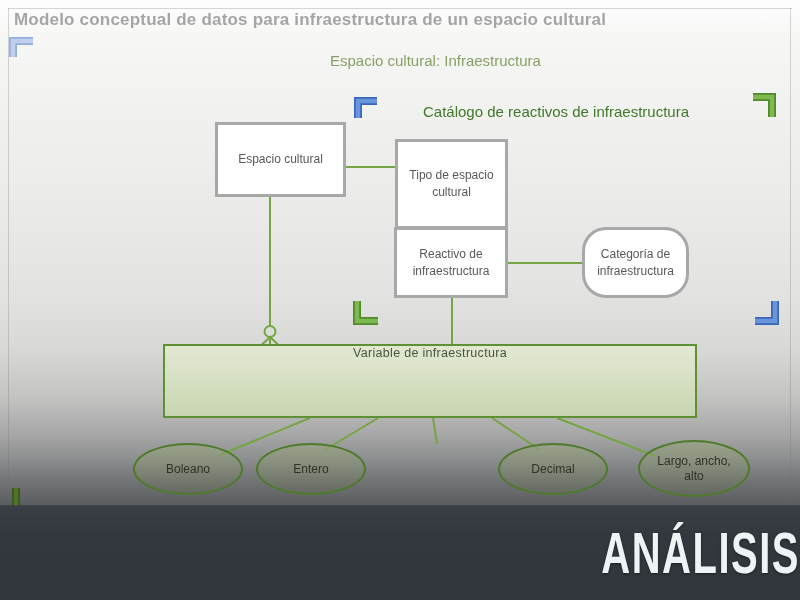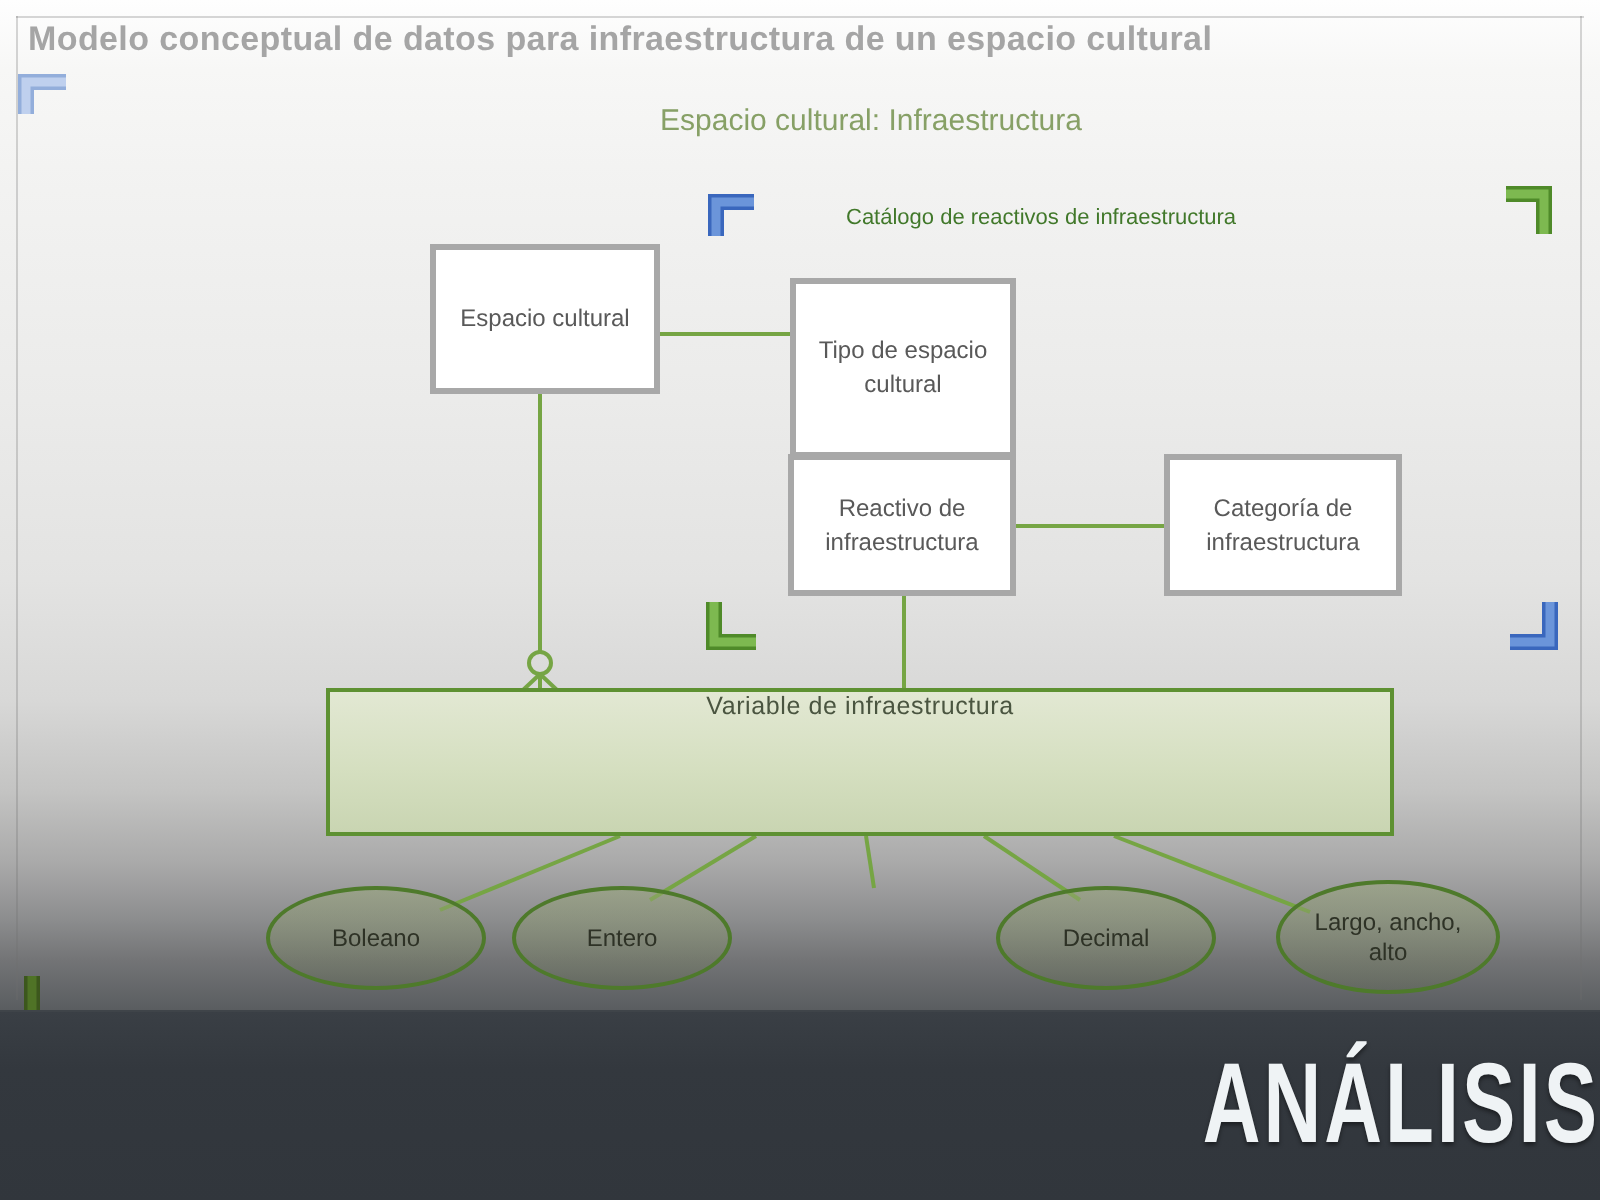--- a/index.html
+++ b/index.html
@@ -25,37 +25,37 @@
     position:absolute;left:14px;top:10px;width:760px;
     font-size:17px;font-weight:bold;color:#a5a5a5;letter-spacing:.2px;
     white-space:nowrap;
   }
   .subtitle{
     position:absolute;left:330px;top:52px;
     font-size:15px;color:#87a066;white-space:nowrap;
   }
   .caption{
     position:absolute;left:423px;top:103px;
-    font-size:11px;color:#41782a;white-space:nowrap;
+    font-size:15px;color:#41782a;white-space:nowrap;
   }
 
   
   svg.layer{position:absolute;left:0;top:0;width:800px;height:600px;pointer-events:none;}
 
   
   .entity{
     position:absolute;background:#ffffff;border:3px solid #a8a8a8;
     display:flex;align-items:center;justify-content:center;text-align:center;
     font-size:12px;color:#595959;line-height:1.4;box-sizing:border-box;
     padding:2px 6px;
   }
-  .entity-espacio   {left:215px;top:122px;width:115px;height:75px;}
+  .entity-espacio   {left:215px;top:122px;width:131px;height:75px;}
   .entity-tipo      {left:395px;top:139px;width:113px;height:90px;}
   .entity-reactivo  {left:394px;top:227px;width:114px;height:71px;}
-  .entity-categoria {left:582px;top:227px;width:119px;height:71px;}
+  .entity-categoria {left:582px;top:227px;width:107px;height:71px;border-radius:24px;}
 
   .entity-variable{
     position:absolute;left:163px;top:344px;width:534px;height:74px;
     border:2.5px solid #5e9132;box-sizing:border-box;
     background:linear-gradient(180deg,#e2e8d3 0%,#d5dfc0 55%,#c9d5b2 100%);
     display:flex;justify-content:center;
     font-size:12.5px;color:#4a5540;letter-spacing:.3px;
   }
 
   

